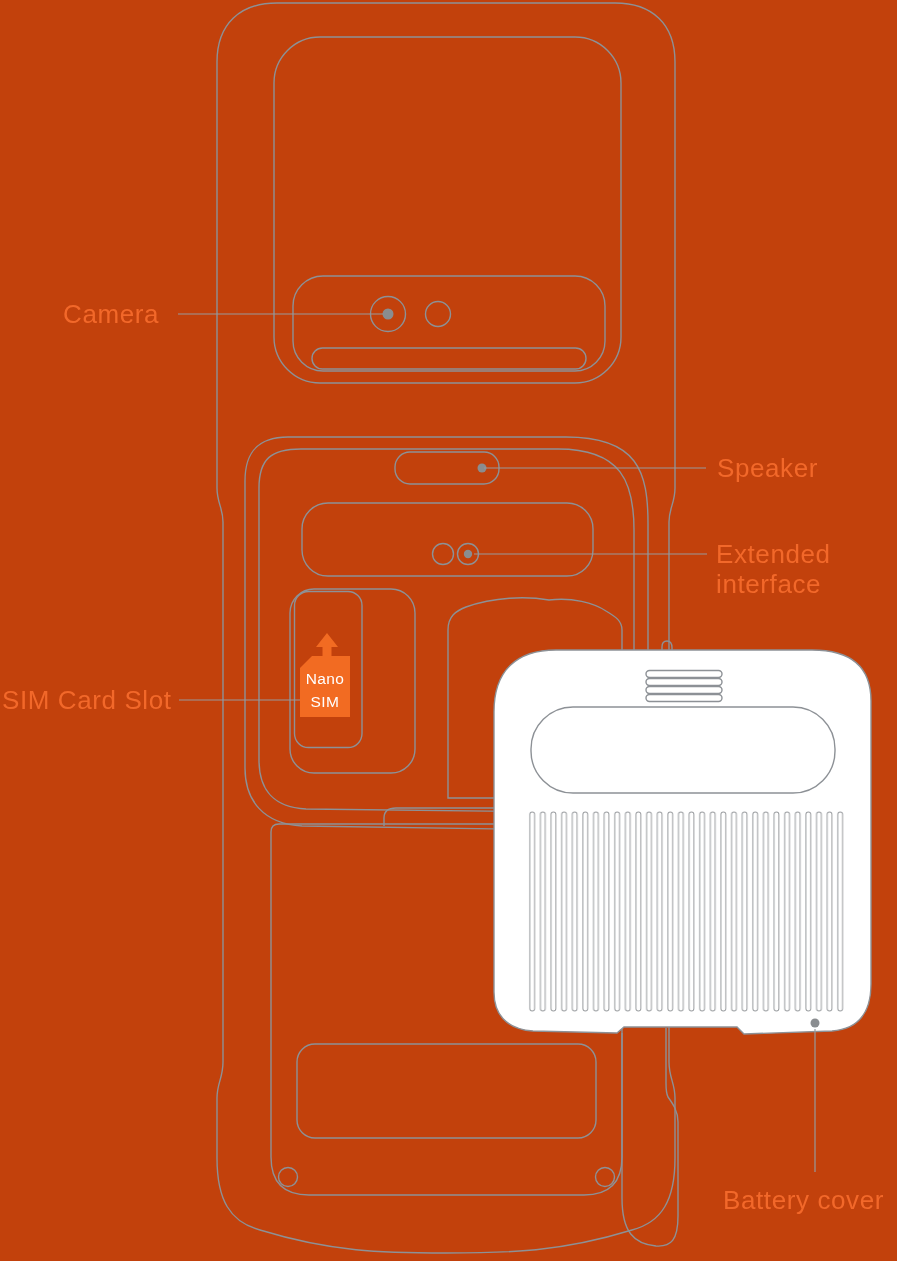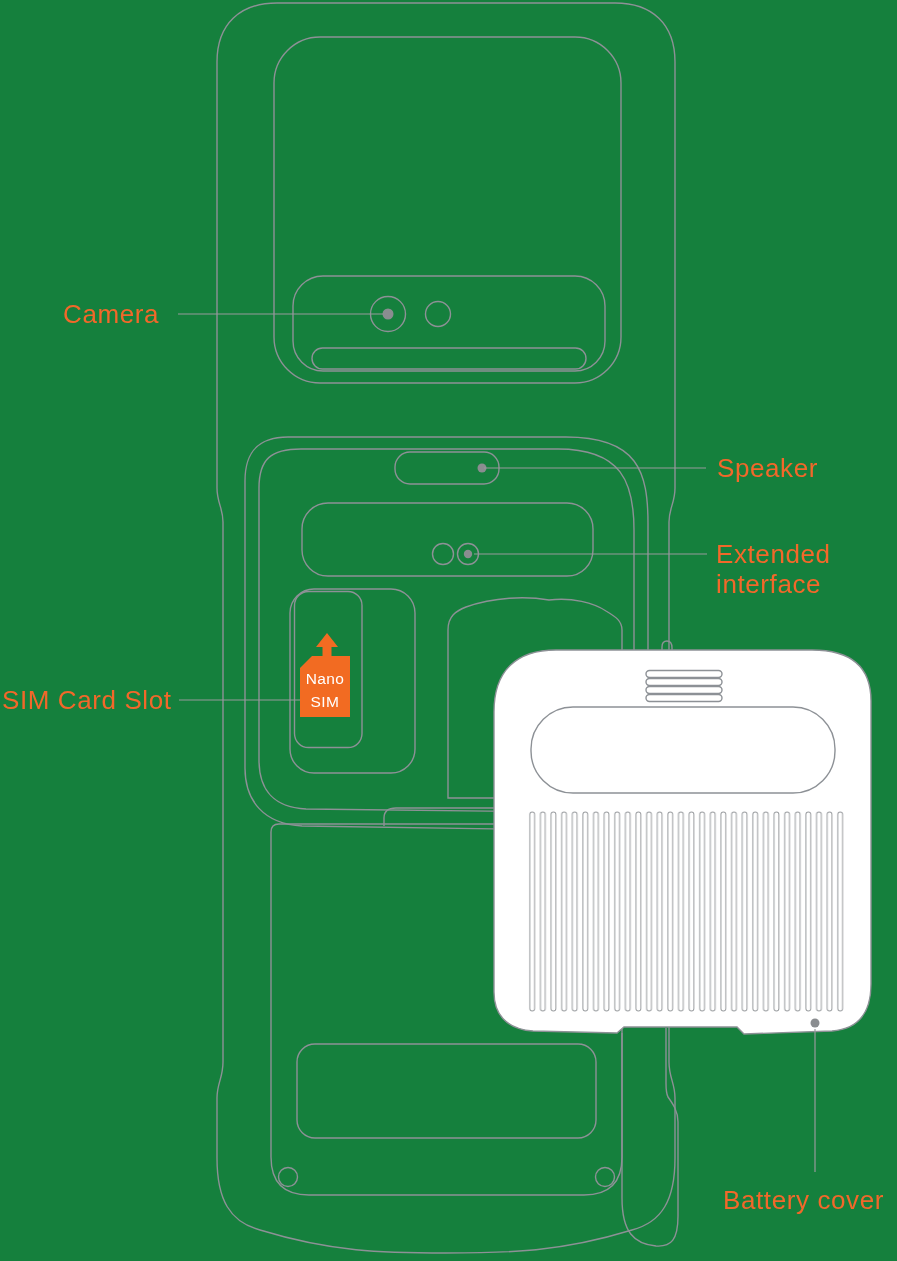--- a/index.html
+++ b/index.html
@@ -1,16 +1,16 @@
 <!DOCTYPE html>
 <html><head>
 <meta charset="utf-8">
 <style>
   html,body{margin:0;padding:0;background:#fff;}
-  .stage{position:relative;width:897px;height:1261px;background:#15803d;overflow:hidden;
+  .stage{position:relative;width:897px;height:1261px;background:#c2410c;overflow:hidden;
          font-family:"Liberation Sans",sans-serif;}
   svg{position:absolute;inset:0;}
   .outline{fill:none;stroke:#8D9196;stroke-width:1.4px;}
   .whitefill{fill:#ffffff;stroke:#8D9196;stroke-width:1.4px;}
   .leader{stroke:#97999C;stroke-width:1.2px;fill:none;}
   .dot{fill:#8A8D90;stroke:none;}
   .callout{fill:#F2682A;font-size:26px;letter-spacing:0.6px;
            font-family:"Liberation Sans",sans-serif;}
   .simtext{fill:#ffffff;font-size:15.5px;letter-spacing:0.4px;
            font-family:"Liberation Sans",sans-serif;text-anchor:middle;}

